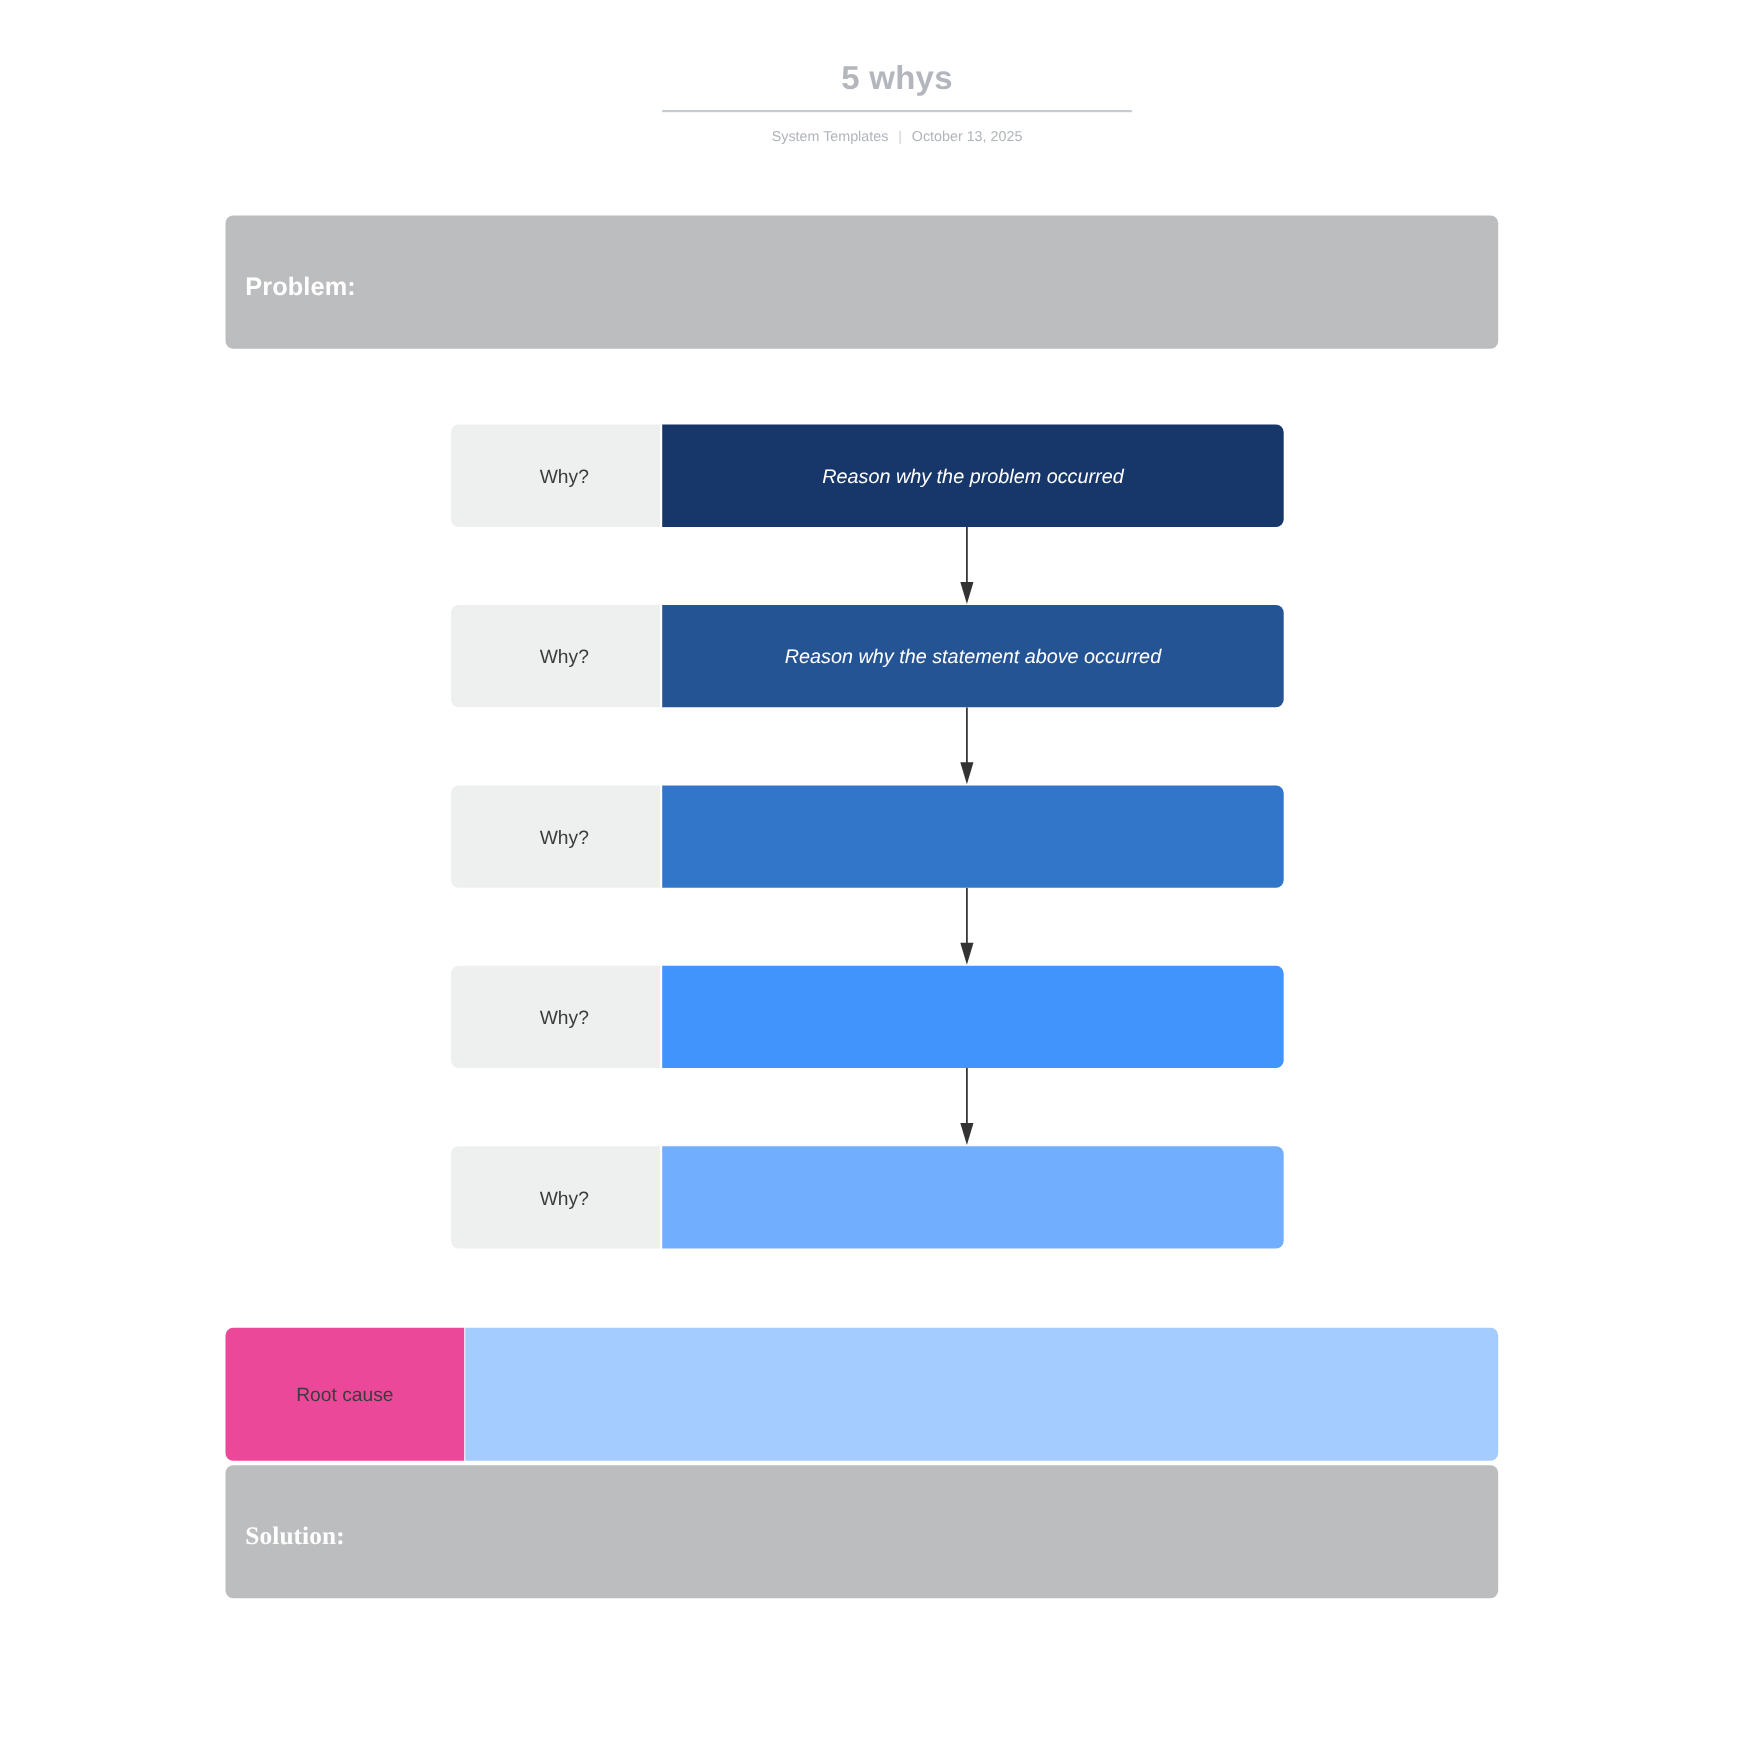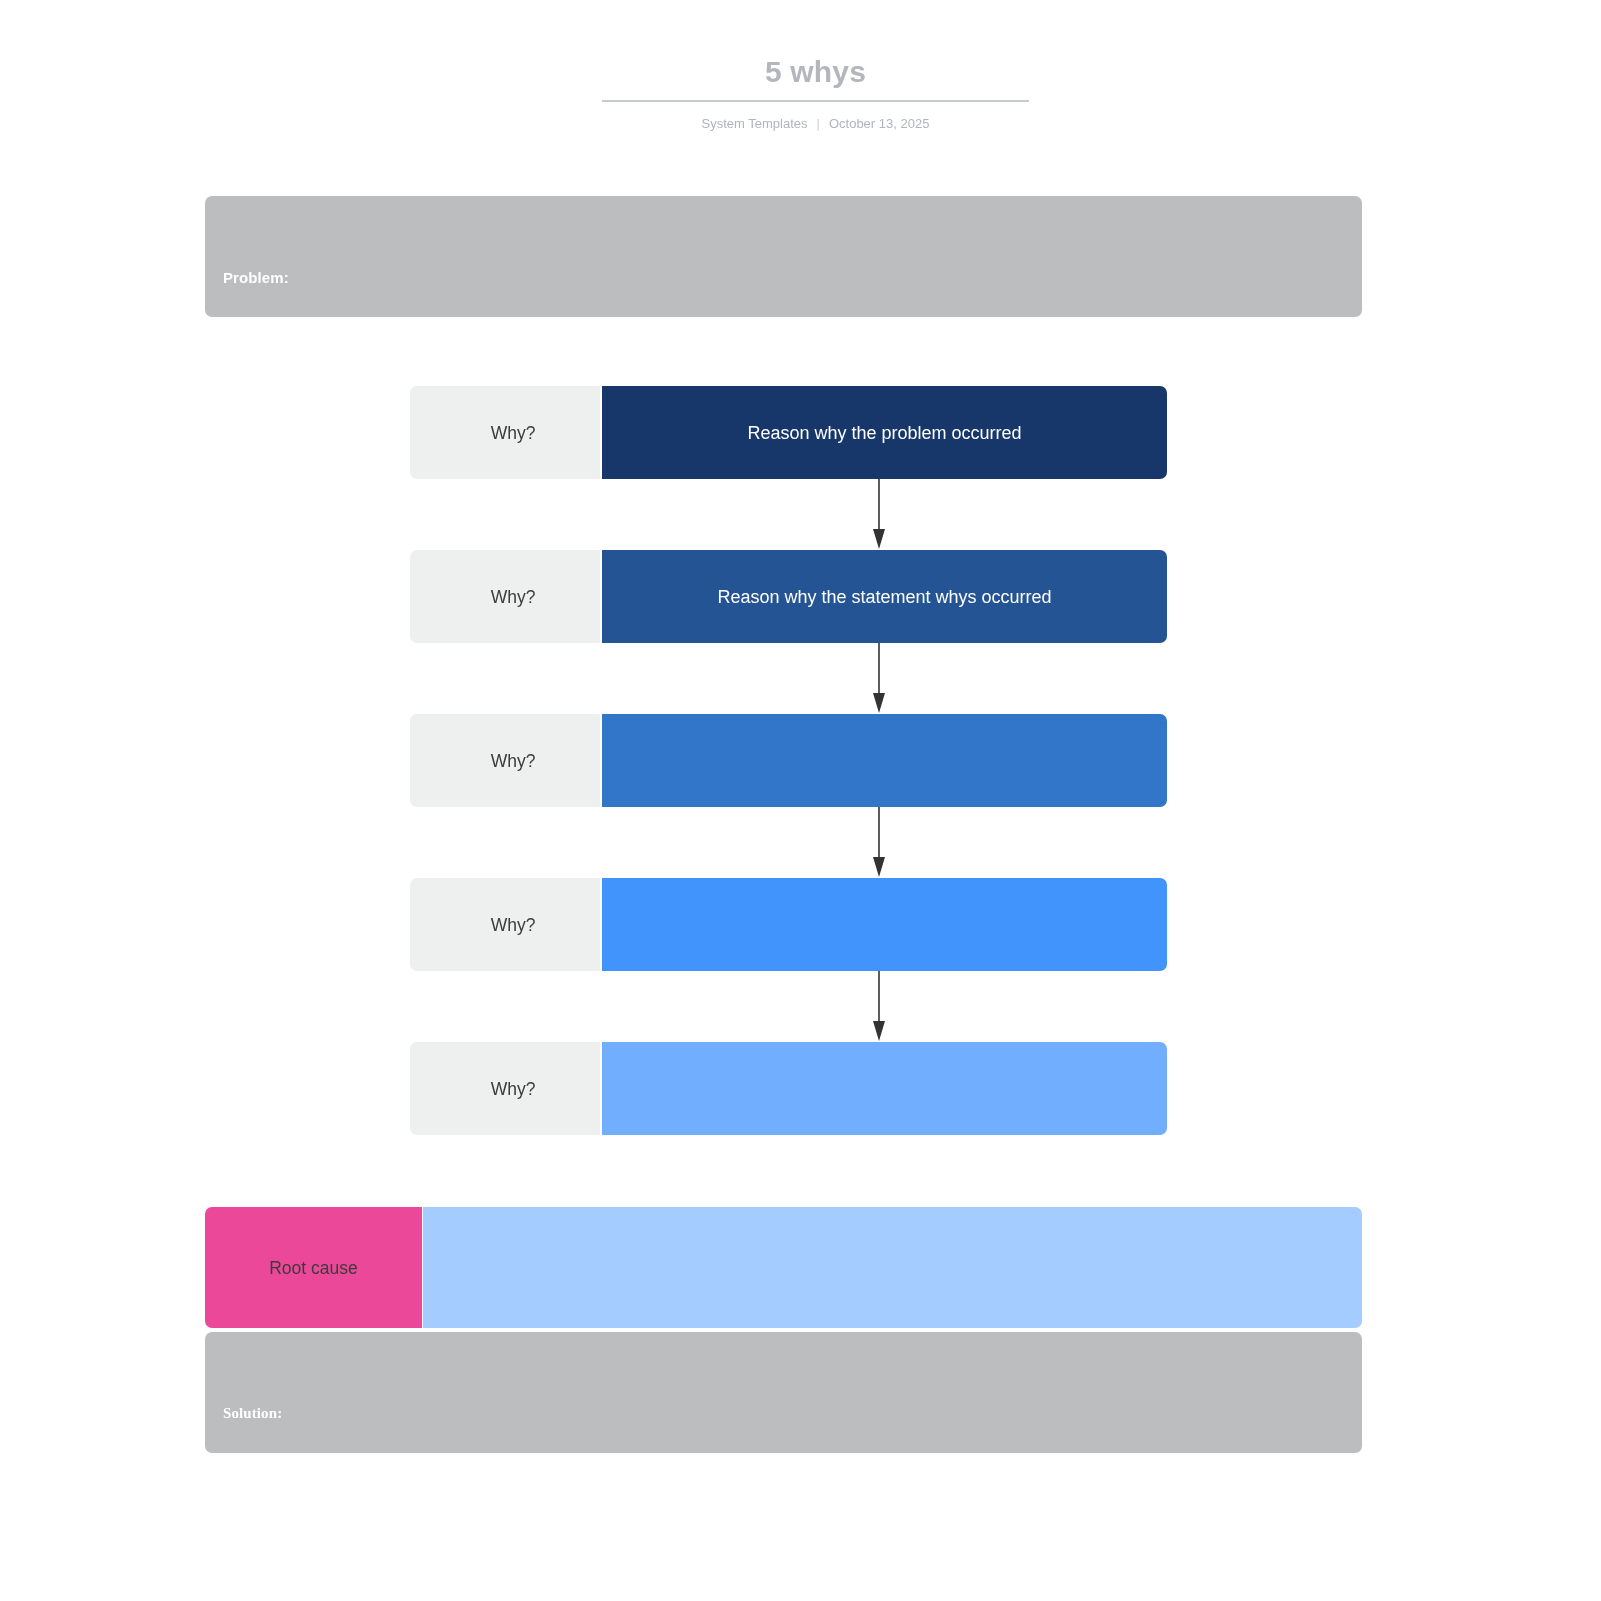--- a/index.html
+++ b/index.html
@@ -62,23 +62,23 @@
     height: 121px;
     background: #bcbdbf;
     border-radius: 7px;
     box-sizing: border-box;
   }
   .band-label {
     position: absolute;
     left: 18px;
     top: 50%;
     transform: translateY(-50%);
-    margin-top: 20px;
+    margin-top: 4px;
     color: #ffffff;
-    font-size: 15px;
+    font-size: 23px;
     font-weight: bold;
     letter-spacing: 0.1px;
   }
   #problem-band { top: 196px; }
   #solution-band { top: 1332px; font-family: Liberation Serif, serif; }
 
   
   .why-row {
     position: absolute;
     left: 410px;
@@ -112,20 +112,21 @@
     border-radius: 0 7px 7px 0;
     display: flex;
     align-items: center;
     justify-content: center;
     box-sizing: border-box;
     padding: 0 26px;
   }
   .why-value span {
     color: #ffffff;
     font-size: 18px;
+    font-style: italic;
     text-align: center;
     line-height: 24px;
   }
 
   #why-row-1 { top: 386px; }
   #why-row-2 { top: 550px; }
   #why-row-3 { top: 714px; }
   #why-row-4 { top: 878px; }
   #why-row-5 { top: 1042px; }
 
@@ -205,21 +206,21 @@
     <line x1="8" y1="0" x2="8" y2="52" stroke="#333333" stroke-width="1.6"></line>
     <polygon points="2,50 14,50 8,70" fill="#333333"></polygon>
   </svg>
 </div>
 
 <div class="why-row" id="why-row-2">
   <div class="why-label">
     <span>Why?</span>
   </div>
   <div class="why-value" id="why-value-2" style="background: rgb(36, 84, 148);">
-    <span>Reason why the statement whys occurred</span>
+    <span>Reason why the statement above occurred</span>
   </div>
 </div>
 
 <div class="arrow" id="arrow-2">
   <svg width="16" height="71" viewBox="0 0 16 71" xmlns="http://www.w3.org/2000/svg">
     <line x1="8" y1="0" x2="8" y2="52" stroke="#333333" stroke-width="1.6"></line>
     <polygon points="2,50 14,50 8,70" fill="#333333"></polygon>
   </svg>
 </div>
 

